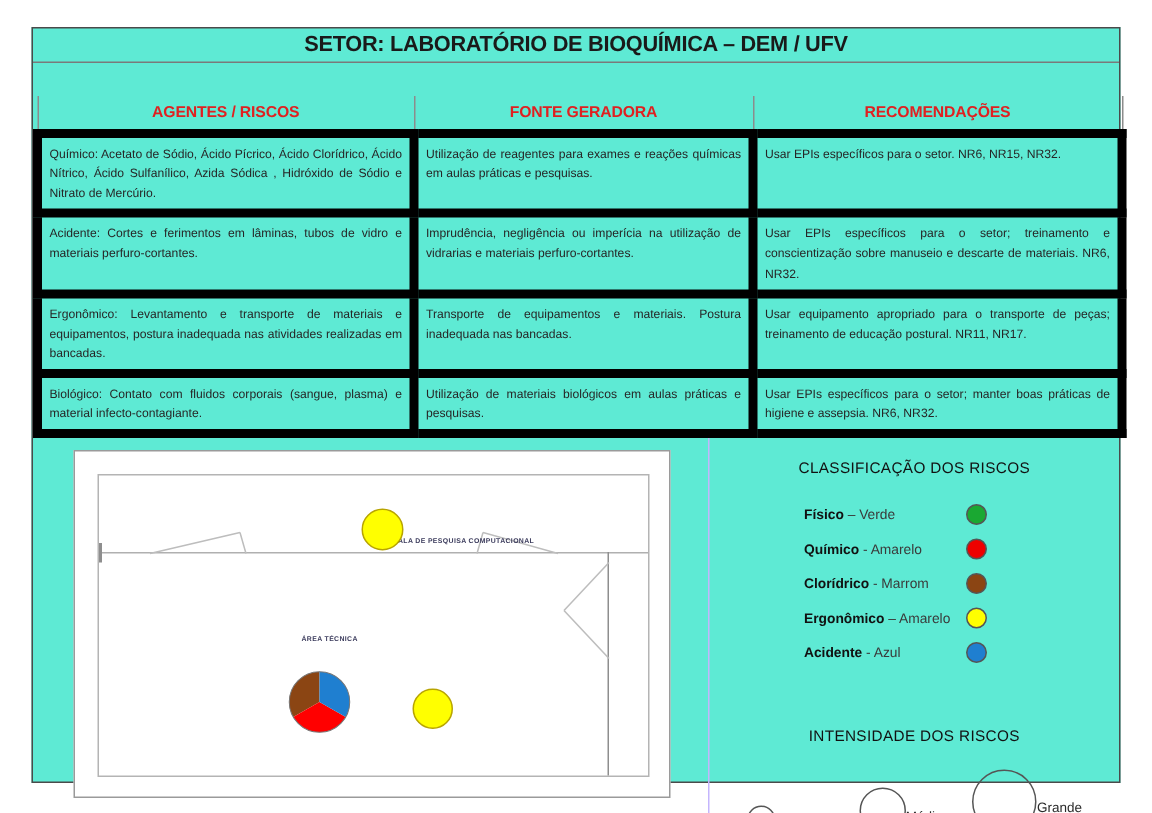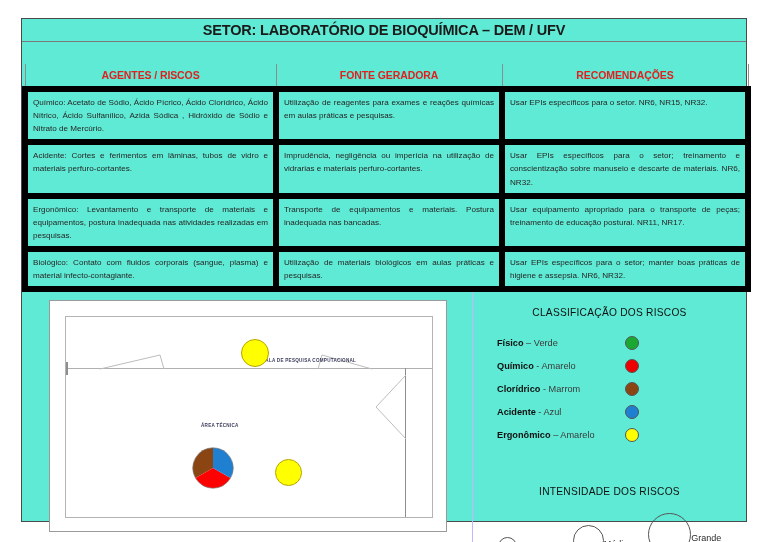--- a/index.html
+++ b/index.html
@@ -213,23 +213,24 @@
     margin-top: 13px;
     padding-left: 24px;
   }
   .legend-row {
     display: flex;
     align-items: center;
     height: 23px;
   }
   .legend-text {
     font-size: 9.2px;
-    width: 128px;
+    width: 108px;
     white-space: nowrap;
     color: #3a3a3a;
+    margin-left: 39px;
   }
   .legend-text b {
     color: #111;
     font-weight: bold;
   }
   .legend-dot {
     width: 14px;
     height: 14px;
     border-radius: 50%;
     border: 1px solid #555;
@@ -289,21 +290,21 @@
           <td class="col-a">Químico: Acetato de Sódio, Ácido Pícrico, Ácido Clorídrico, Ácido Nítrico, Ácido Sulfanílico, Azida Sódica , Hidróxido de Sódio e Nitrato de Mercúrio.</td>
           <td class="col-b">Utilização de reagentes para exames e reações químicas em aulas práticas e pesquisas.</td>
           <td class="col-c">Usar EPIs específicos para o setor. NR6, NR15, NR32.</td>
         </tr>
         <tr>
           <td class="col-a">Acidente: Cortes e ferimentos em lâminas, tubos de vidro e materiais perfuro-cortantes.</td>
           <td class="col-b">Imprudência, negligência ou imperícia na utilização de vidrarias e materiais perfuro-cortantes.</td>
           <td class="col-c">Usar EPIs específicos para o setor; treinamento e conscientização sobre manuseio e descarte de materiais. NR6, NR32.</td>
         </tr>
         <tr>
-          <td class="col-a">Ergonômico: Levantamento e transporte de materiais e equipamentos, postura inadequada nas atividades realizadas em pesquisas.</td>
+          <td class="col-a">Ergonômico: Levantamento e transporte de materiais e equipamentos, postura inadequada nas atividades realizadas em bancadas.</td>
           <td class="col-b">Transporte de equipamentos e materiais. Postura inadequada nas bancadas.</td>
           <td class="col-c">Usar equipamento apropriado para o transporte de peças; treinamento de educação postural. NR11, NR17.</td>
         </tr>
         <tr>
           <td class="col-a">Biológico: Contato com fluidos corporais (sangue, plasma) e material infecto-contagiante.</td>
           <td class="col-b">Utilização de materiais biológicos em aulas práticas e pesquisas.</td>
           <td class="col-c">Usar EPIs específicos para o setor; manter boas práticas de higiene e assepsia. NR6, NR32.</td>
         </tr>
       </tbody>
   </table>
@@ -363,26 +364,26 @@
           </div>
           <div class="legend-row">
             <div class="legend-text"><b>Químico</b><span> - </span><span>Amarelo</span></div>
             <div class="legend-dot" style="background: rgb(238, 0, 0);"></div>
           </div>
           <div class="legend-row">
             <div class="legend-text"><b>Clorídrico</b><span> - </span><span>Marrom</span></div>
             <div class="legend-dot" style="background: rgb(139, 69, 19);"></div>
           </div>
           <div class="legend-row">
+            <div class="legend-text"><b>Ergonômico</b><span> – </span><span>Amarelo</span></div>
+            <div class="legend-dot" style="background: rgb(255, 255, 0);"></div>
+          </div>
+          <div class="legend-row">
             <div class="legend-text"><b>Acidente</b><span> - </span><span>Azul</span></div>
             <div class="legend-dot" style="background: rgb(31, 127, 208);"></div>
-          </div>
-          <div class="legend-row">
-            <div class="legend-text"><b>Ergonômico</b><span> – </span><span>Amarelo</span></div>
-            <div class="legend-dot" style="background: rgb(255, 255, 0);"></div>
           </div>
         </div>
 
       <div class="legend-title" id="intensity-title">INTENSIDADE DOS RISCOS</div>
 
       <div class="intensity-row" id="intensity-row">
           <div class="intensity-item">
             <div class="intensity-circle size-small"></div>
             <div class="intensity-label">Pequeno</div>
           </div>

